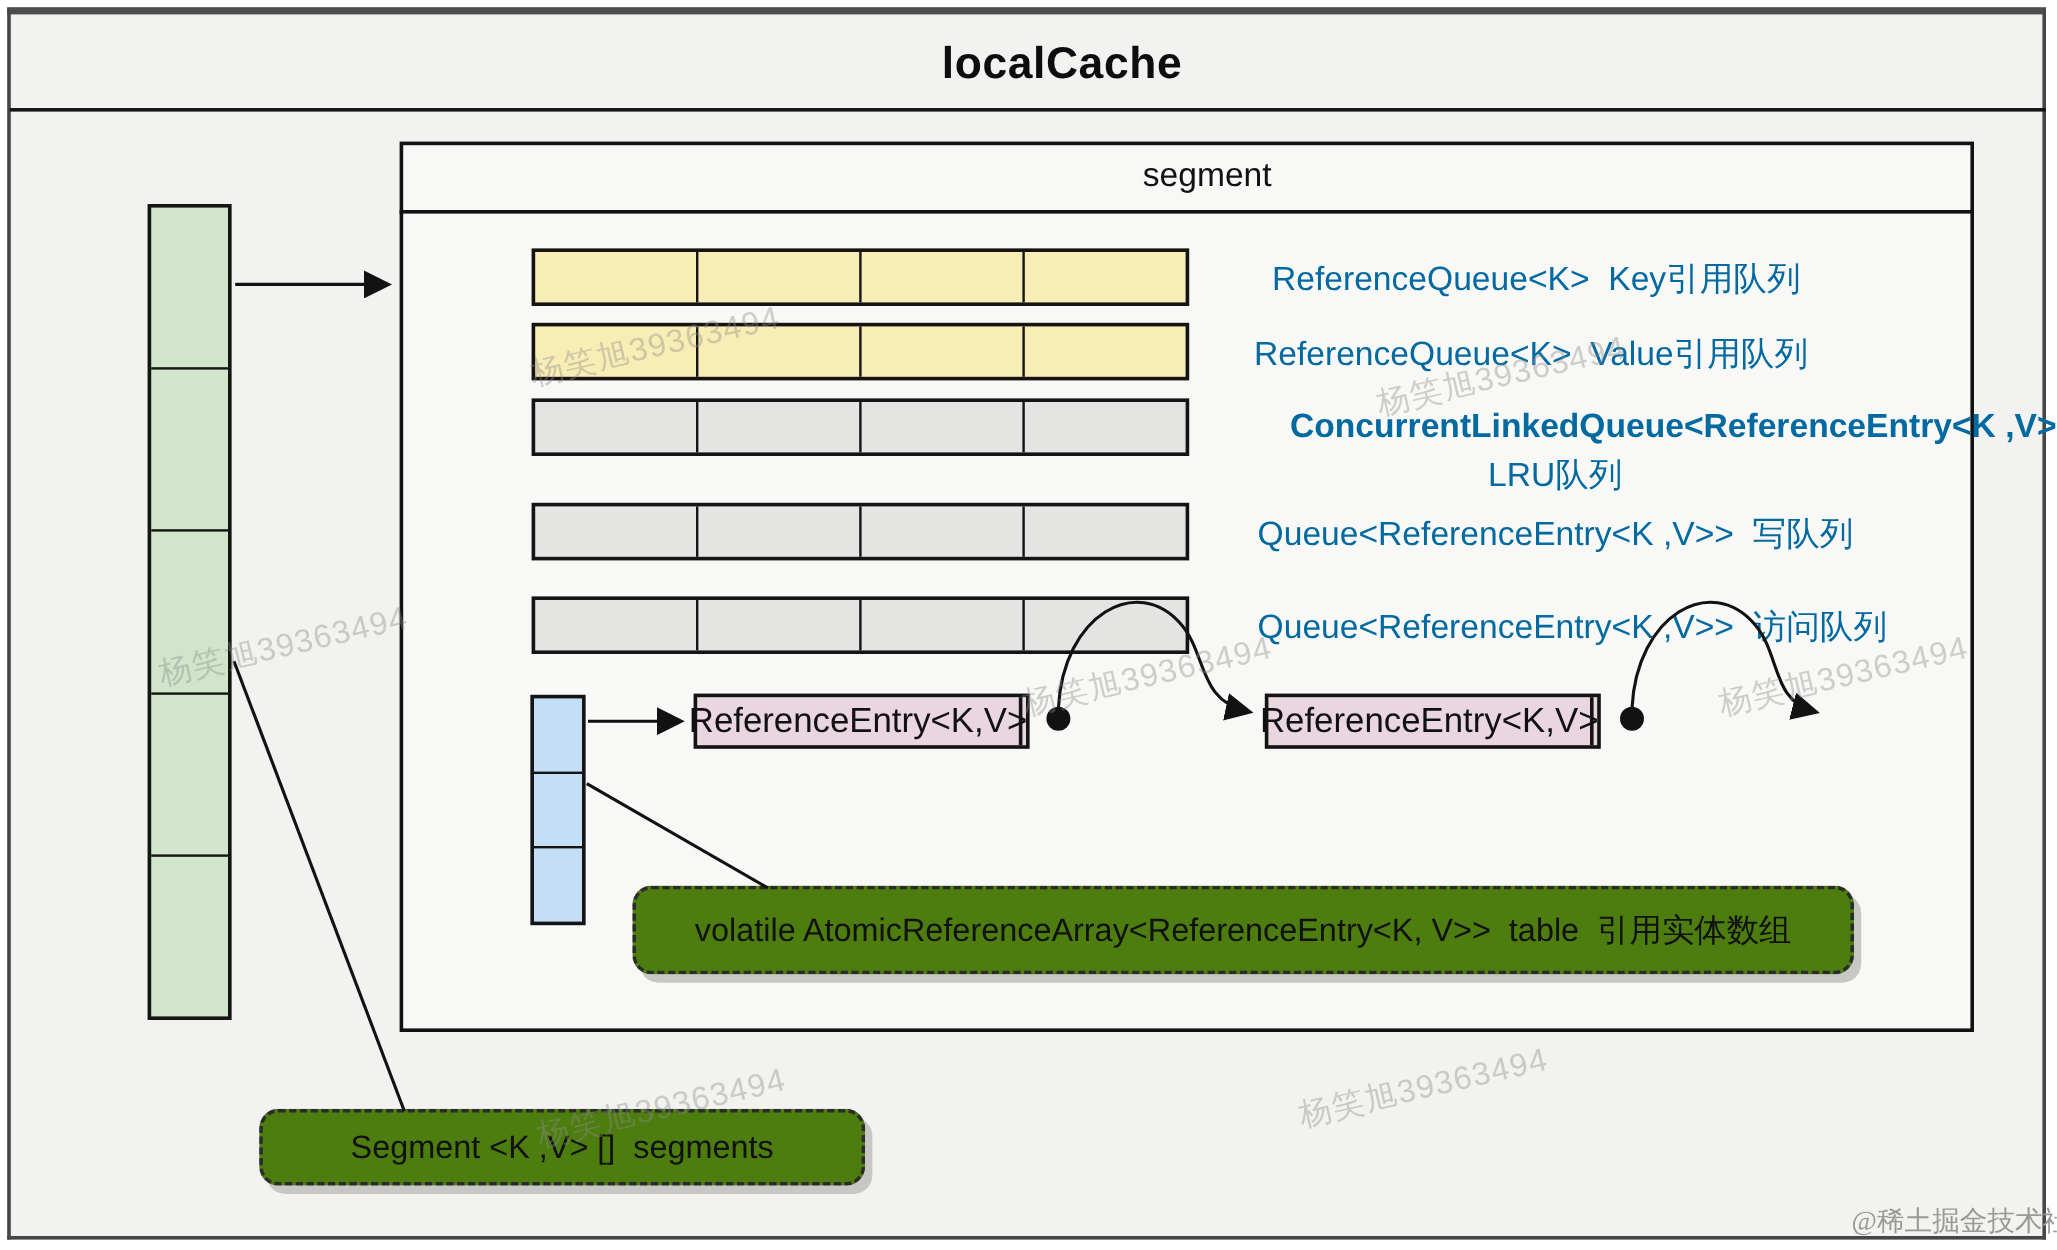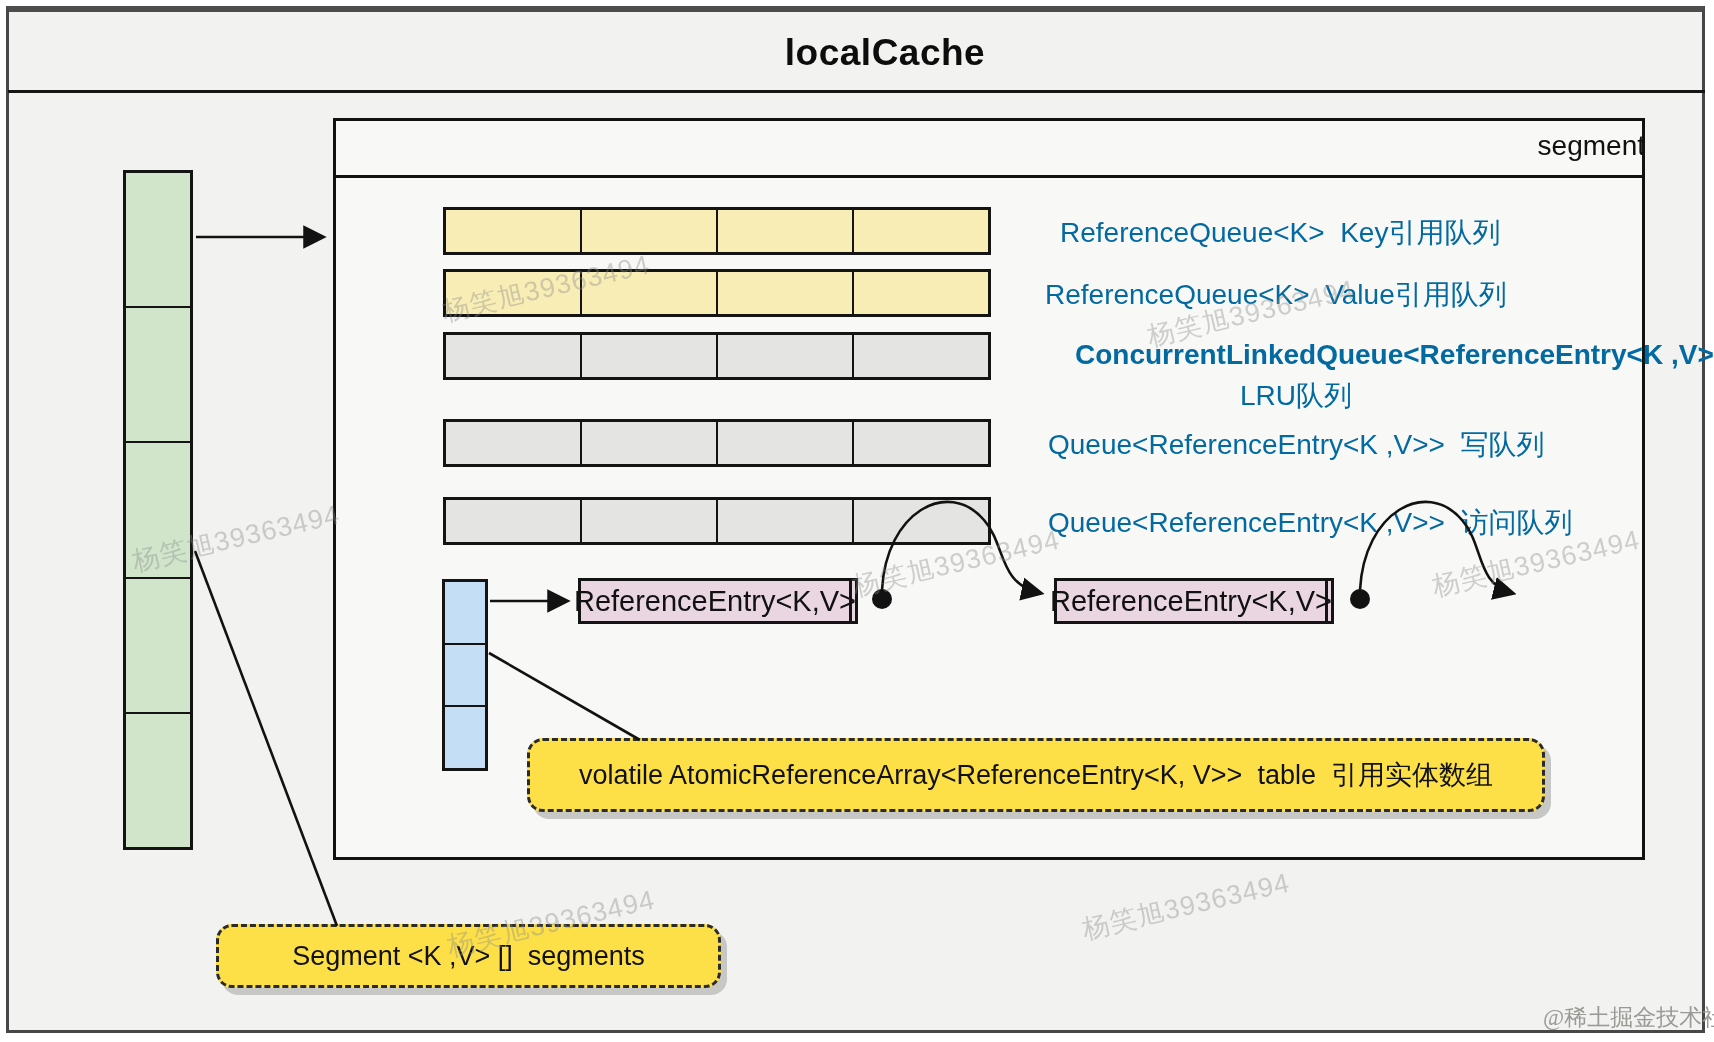--- a/index.html
+++ b/index.html
@@ -24,21 +24,21 @@
   }
   .title-divider{
     position:absolute;left:8px;top:90px;width:1697px;height:3px;background:#161616;
   }
   .segment-box{
     position:absolute;left:333px;top:118px;width:1312px;height:742px;
     box-sizing:border-box;background:#f8f8f6;border:3px solid #121212;
   }
   .segment-title{
     position:absolute;left:333px;top:130px;width:1312px;
-    text-align:right;font-size:28px;color:#111;
+    text-align:center;font-size:28px;color:#111;padding-left:17px;
   }
   .segment-divider{
     position:absolute;left:333px;top:175px;width:1312px;height:3px;background:#121212;
   }
   
   .qrow{
     position:absolute;left:443px;width:548px;height:48px;
     box-sizing:border-box;border:3px solid #141414;display:flex;
   }
   .qrow>div{flex:1;border-right:2px solid #141414;}
@@ -65,21 +65,21 @@
   }
   .entry-box .entry-label{
     width:268px;border-right:3px solid #141414;
     display:flex;align-items:center;justify-content:center;
     font-size:29px;color:#111;white-space:pre;
   }
   .entry-box .entry-ptr{flex:1;}
   
   .note{
     position:absolute;box-sizing:border-box;
-    border:3px dashed #2b2b2b;border-radius:16px;background:#fde047;
+    border:3px dashed #2b2b2b;border-radius:16px;background:#4d7c0f;
     box-shadow:6px 7px 0 #c7c7c5;
     display:flex;align-items:center;justify-content:center;
     font-size:27px;color:#111;white-space:pre;
   }
   .note-table{left:527px;top:738px;width:1018px;height:74px;}
   .note-segments{left:216px;top:924px;width:505px;height:64px;}
   .overlay{position:absolute;left:0;top:0;width:1714px;height:1042px;pointer-events:none;}
   .wm{
     position:absolute;font-size:27px;letter-spacing:1px;
     color:rgba(140,140,140,0.40);

